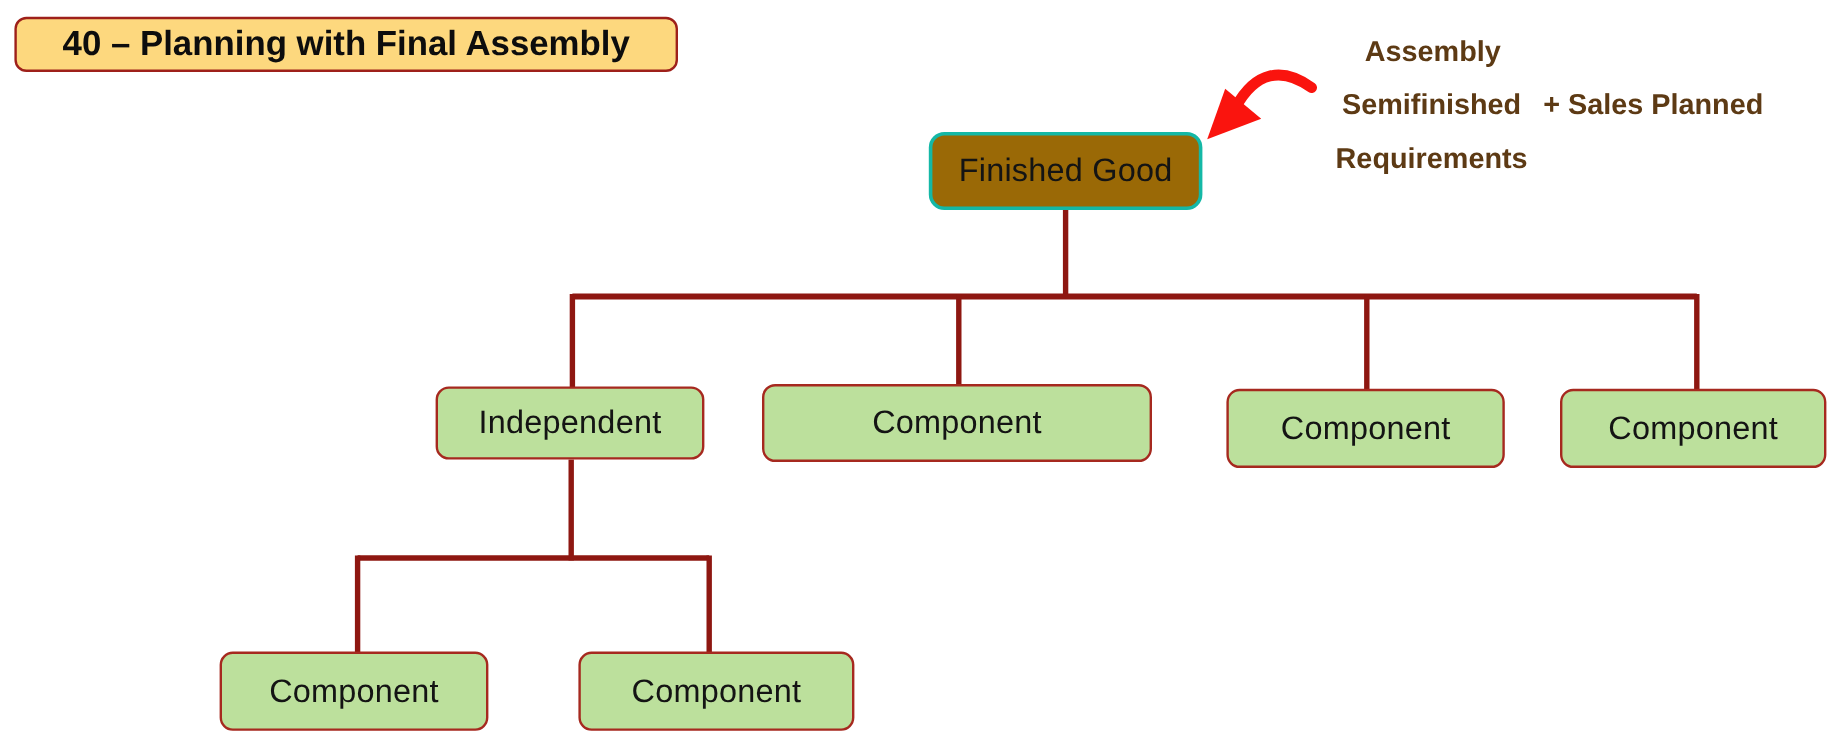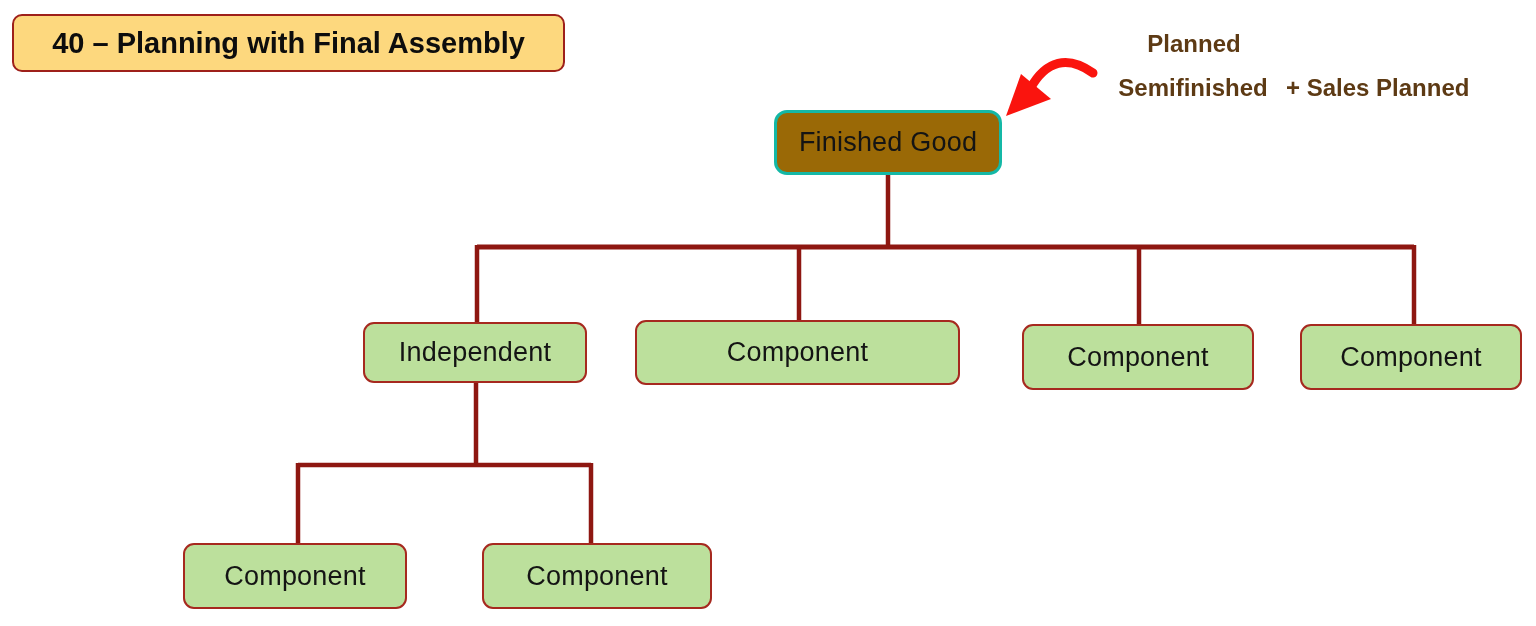--- a/index.html
+++ b/index.html
@@ -40,21 +40,21 @@
     border-radius: 11px;
   }
   .node-brown {
     background: #9a6906;
     border: 3px solid #14b8a6;
     border-radius: 13px;
   }
   .title-box {
     position: absolute;
     left: 12px; top: 14px;
-    width: 553px; height: 58px;
+    width: 553px; height: 46px;
     background: #fdd87e;
     border: 2.5px solid #9e201a;
     border-radius: 10px;
     display: flex;
     align-items: center;
     justify-content: center;
     box-sizing: border-box;
     font-size: 29px;
     font-weight: bold;
     color: #0d0d0d;
@@ -99,23 +99,24 @@
     <g>
       <path d="M1093,73 C1068,55 1046,60 1030,89" stroke="#fa140e" stroke-width="9" fill="none" stroke-linecap="round"></path>
       <polygon points="1006,116 1021,74 1051,99" fill="#fa140e"></polygon>
     </g>
   </svg>
 
   <div class="title-box">
     <span>40 – Planning with Final Assembly</span>
   </div>
 
-  <div class="ann ann-centered" style="left:1194px; top:30px;">Planned</div>
+  <div class="ann ann-centered" style="left:1194px; top:30px;">Assembly</div>
   <div class="ann ann-centered" style="left:1193px; top:74px;">Semifinished</div>
   <div class="ann" style="left:1286px; top:74px;">+ Sales Planned</div>
+  <div class="ann ann-centered" style="left:1193px; top:119px;">Requirements</div>
 
   <div id="node-finished-good" class="node node-brown">
     <span>Finished Good</span>
   </div>
 
   <div id="node-semifinished" class="node node-green">
     <span>Independent</span>
   </div>
 
   <div id="node-component-1" class="node node-green">

